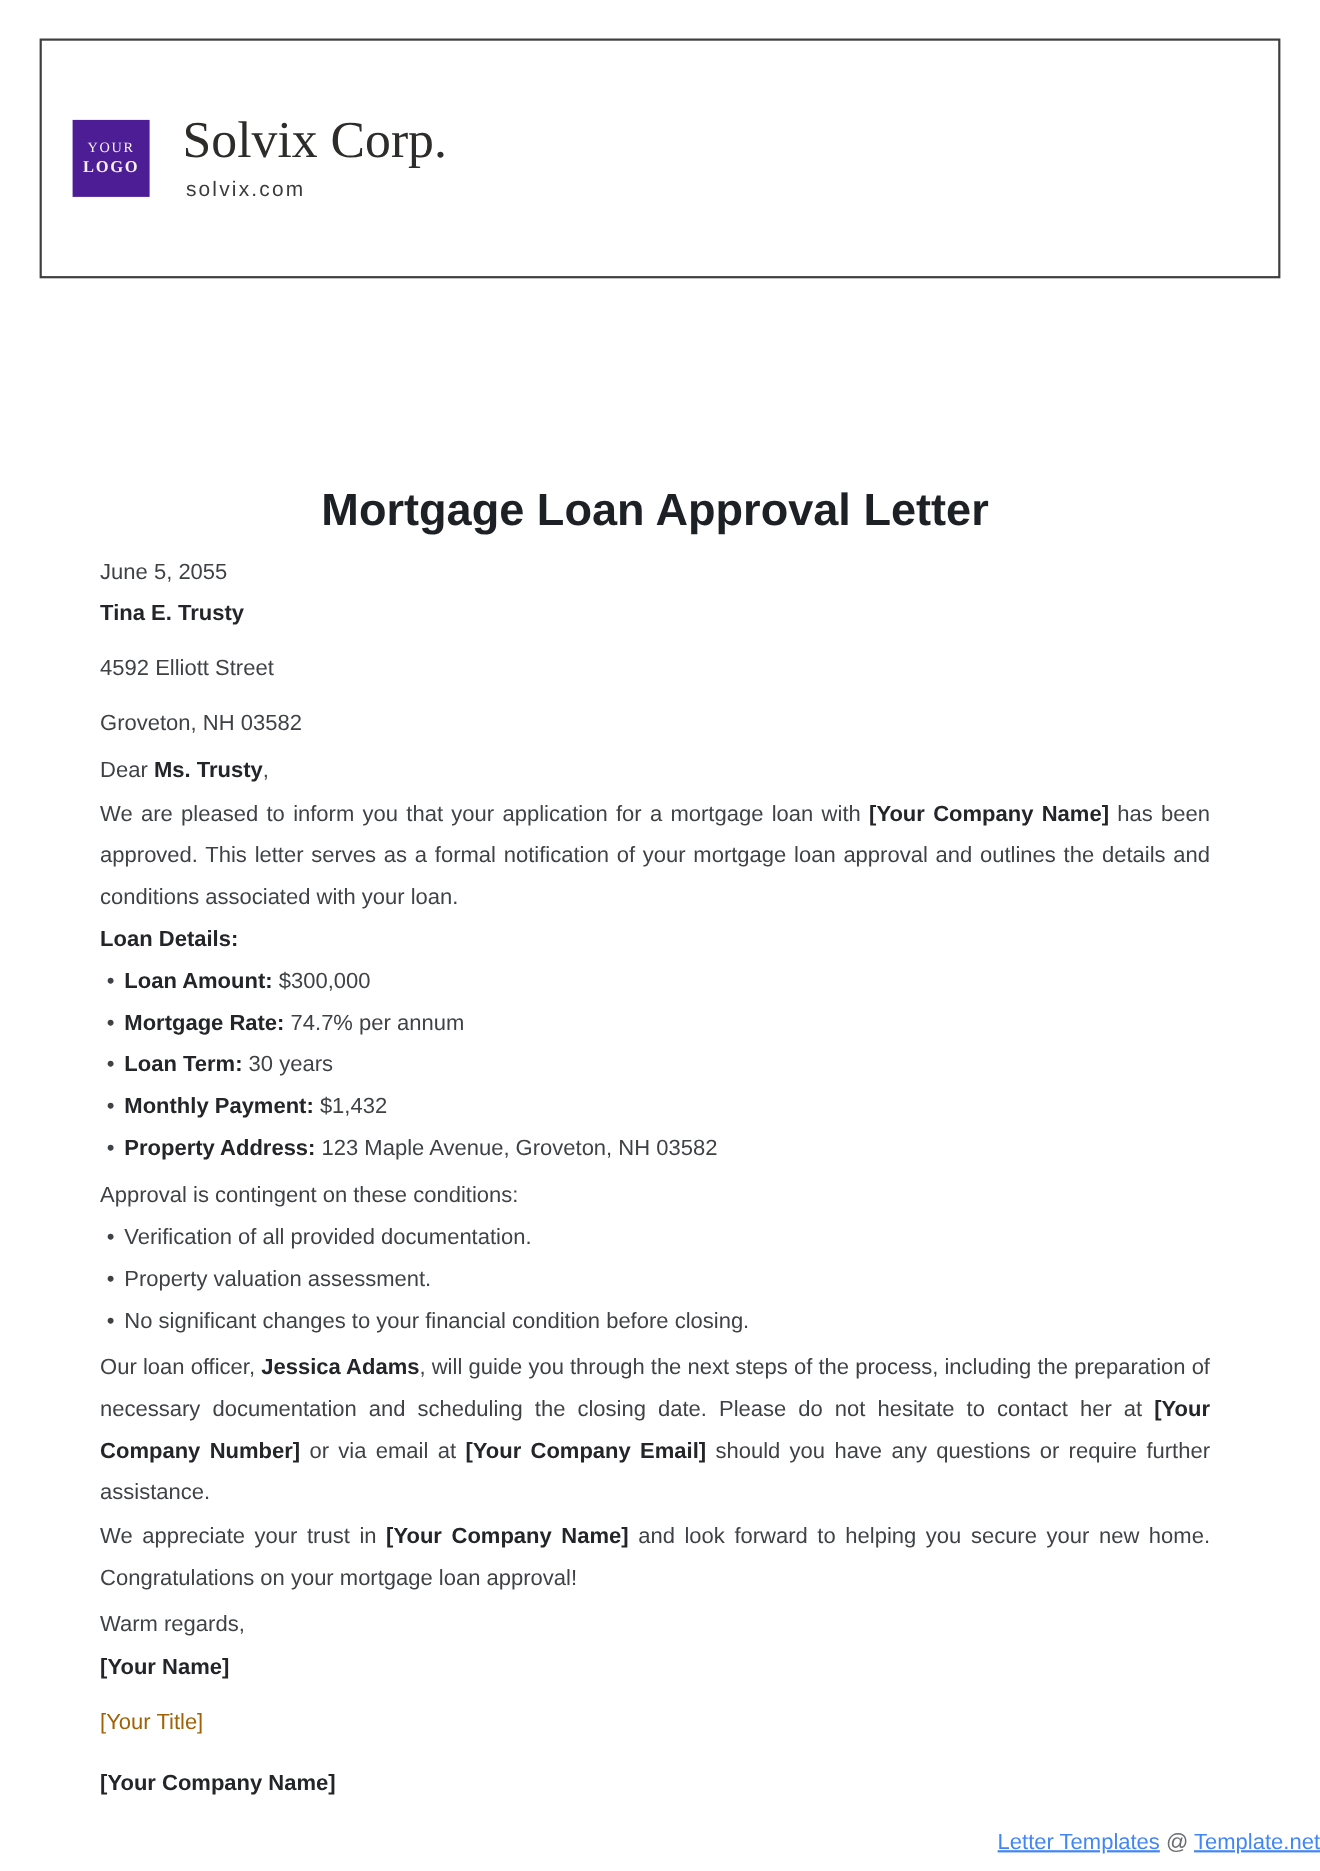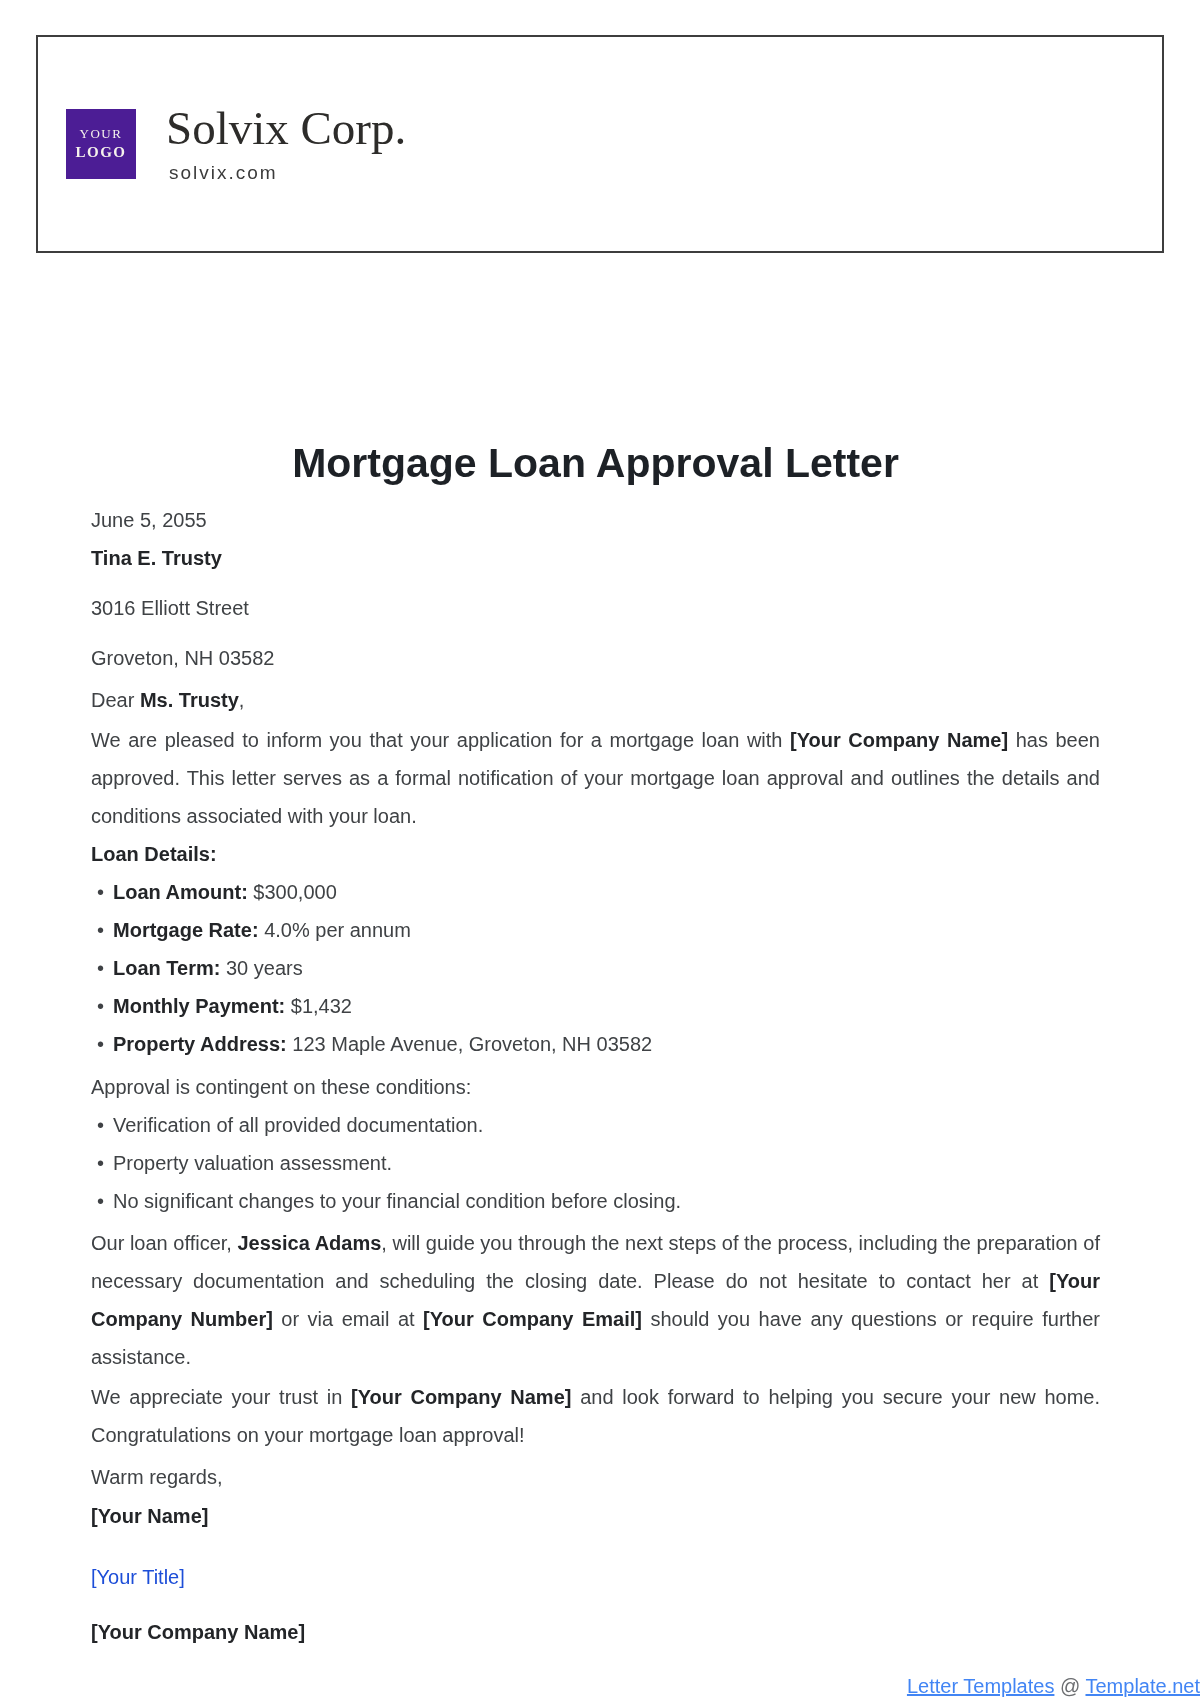--- a/index.html
+++ b/index.html
@@ -47,21 +47,21 @@
   .intro{margin-top:2px;}
   .heading{font-weight:700;color:#232528;}
   ul.bullets{list-style:none;margin:0;padding:0;}
   ul.bullets li{line-height:38px;padding-left:22px;position:relative;}
   ul.bullets li::before{content:"\2022";position:absolute;left:6px;color:#3f4245;}
   .cond-heading{margin-top:5px;}
   .officer{margin-top:4px;}
   .closing{margin-top:2px;}
   .regards{margin-top:4px;}
   .sig-name{margin-top:1px;}
-  .sig-title{margin-top:23px;color:#1d4ed8;}
+  .sig-title{margin-top:12px;color:#a16207;}
   .sig-company{margin-top:17px;}
   
   .footer{text-align:right;margin-top:16px;font-size:20px;line-height:38px;}
   .footer a{color:#4285f4;text-decoration:underline;cursor:pointer;}
   .footer .sep{color:#6b6d70;}
 </style>
 </head>
 <body>
 
 <div class="page">
@@ -75,31 +75,31 @@
       <div class="company-name">Solvix Corp.</div>
       <div class="website">solvix.com</div>
     </div>
   </header>
 
   <main class="content">
     <h1 class="title">Mortgage Loan Approval Letter</h1>
 
     <p class="date">June 5, 2055</p>
     <p class="bold">Tina E. Trusty</p>
-    <p class="addr">3016 Elliott Street</p>
+    <p class="addr">4592 Elliott Street</p>
     <p class="addr">Groveton, NH 03582</p>
 
     <p class="salutation">Dear <b>Ms. Trusty</b>,</p>
 
     <p class="para intro">We are pleased to inform you that your application for a mortgage loan with <b>[Your Company Name]</b> has been approved. This letter serves as a formal notification of your mortgage loan approval and outlines the details and conditions associated with your loan.</p>
 
     <p class="heading">Loan Details:</p>
     <ul class="bullets">
       <li><b>Loan Amount:</b><span> $300,000</span></li>
-      <li><b>Mortgage Rate:</b><span> 4.0% per annum</span></li>
+      <li><b>Mortgage Rate:</b><span> 74.7% per annum</span></li>
       <li><b>Loan Term:</b><span> 30 years</span></li>
       <li><b>Monthly Payment:</b><span> $1,432</span></li>
       <li><b>Property Address:</b><span> 123 Maple Avenue, Groveton, NH 03582</span></li>
     </ul>
 
     <p class="cond-heading">Approval is contingent on these conditions:</p>
     <ul class="bullets">
       <li>Verification of all provided documentation.</li>
       <li>Property valuation assessment.</li>
       <li>No significant changes to your financial condition before closing.</li>

